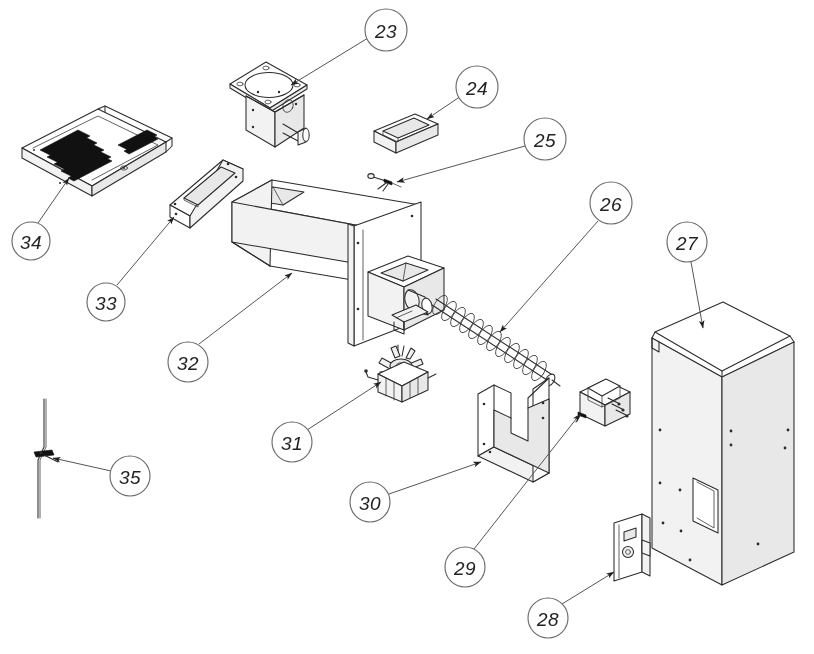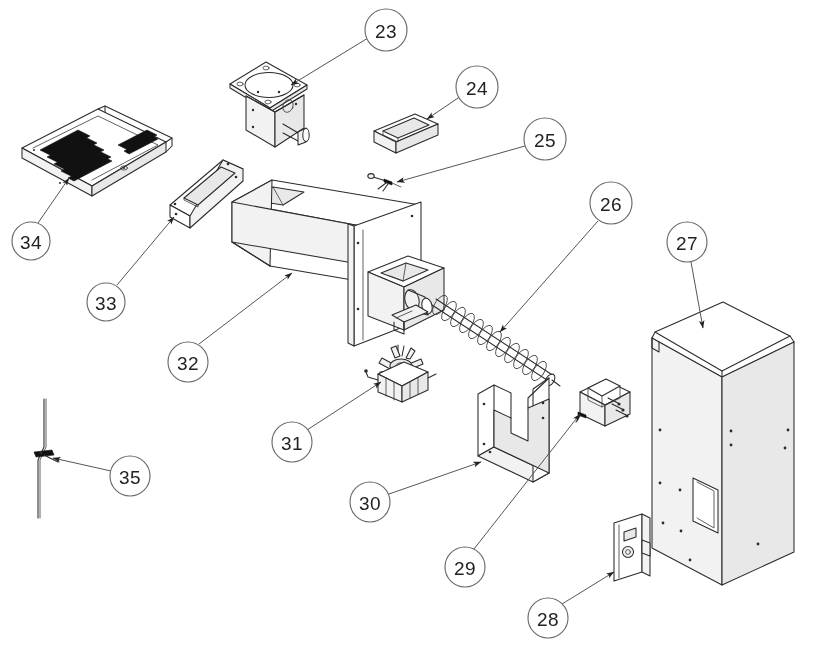--- a/index.html
+++ b/index.html
@@ -2,21 +2,21 @@
 <html><head>
 <meta charset="utf-8">
 <title>Exploded Parts Diagram</title>
 <style>
   html,body{margin:0;padding:0;background:#ffffff;}
   body{
     width:814px;height:654px;overflow:hidden;
     font-family:"Liberation Sans", sans-serif;
     color:#1a1a1a;
   }
-  #diagram-root{position:relative;width:814px;height:654px;background:#fff;}
+  #diagram-root{position:relative;width:814px;height:654px;background:#fff;font-style:italic;}
   svg#drawing{position:absolute;left:0;top:0;width:814px;height:654px;display:block;}
   .ln{fill:none;stroke:#2b2b2b;stroke-width:1.05;stroke-linejoin:round;stroke-linecap:round;}
   .ln-thin{fill:none;stroke:#3a3a3a;stroke-width:0.8;stroke-linejoin:round;stroke-linecap:round;}
   .face{fill:#ffffff;stroke:#2b2b2b;stroke-width:1.05;stroke-linejoin:round;}
   .face-sh{fill:#f2f2f2;stroke:#2b2b2b;stroke-width:1.05;stroke-linejoin:round;}
   .face-sh2{fill:#e8e8e8;stroke:#2b2b2b;stroke-width:1.05;stroke-linejoin:round;}
   .solid{fill:#111111;stroke:#111111;stroke-width:0.6;}
   .dot{fill:#2b2b2b;}
   .leader{fill:none;stroke:#555555;stroke-width:1.0;}
   .bub{fill:#ffffff;stroke:#6a6a6a;stroke-width:1.15;}

